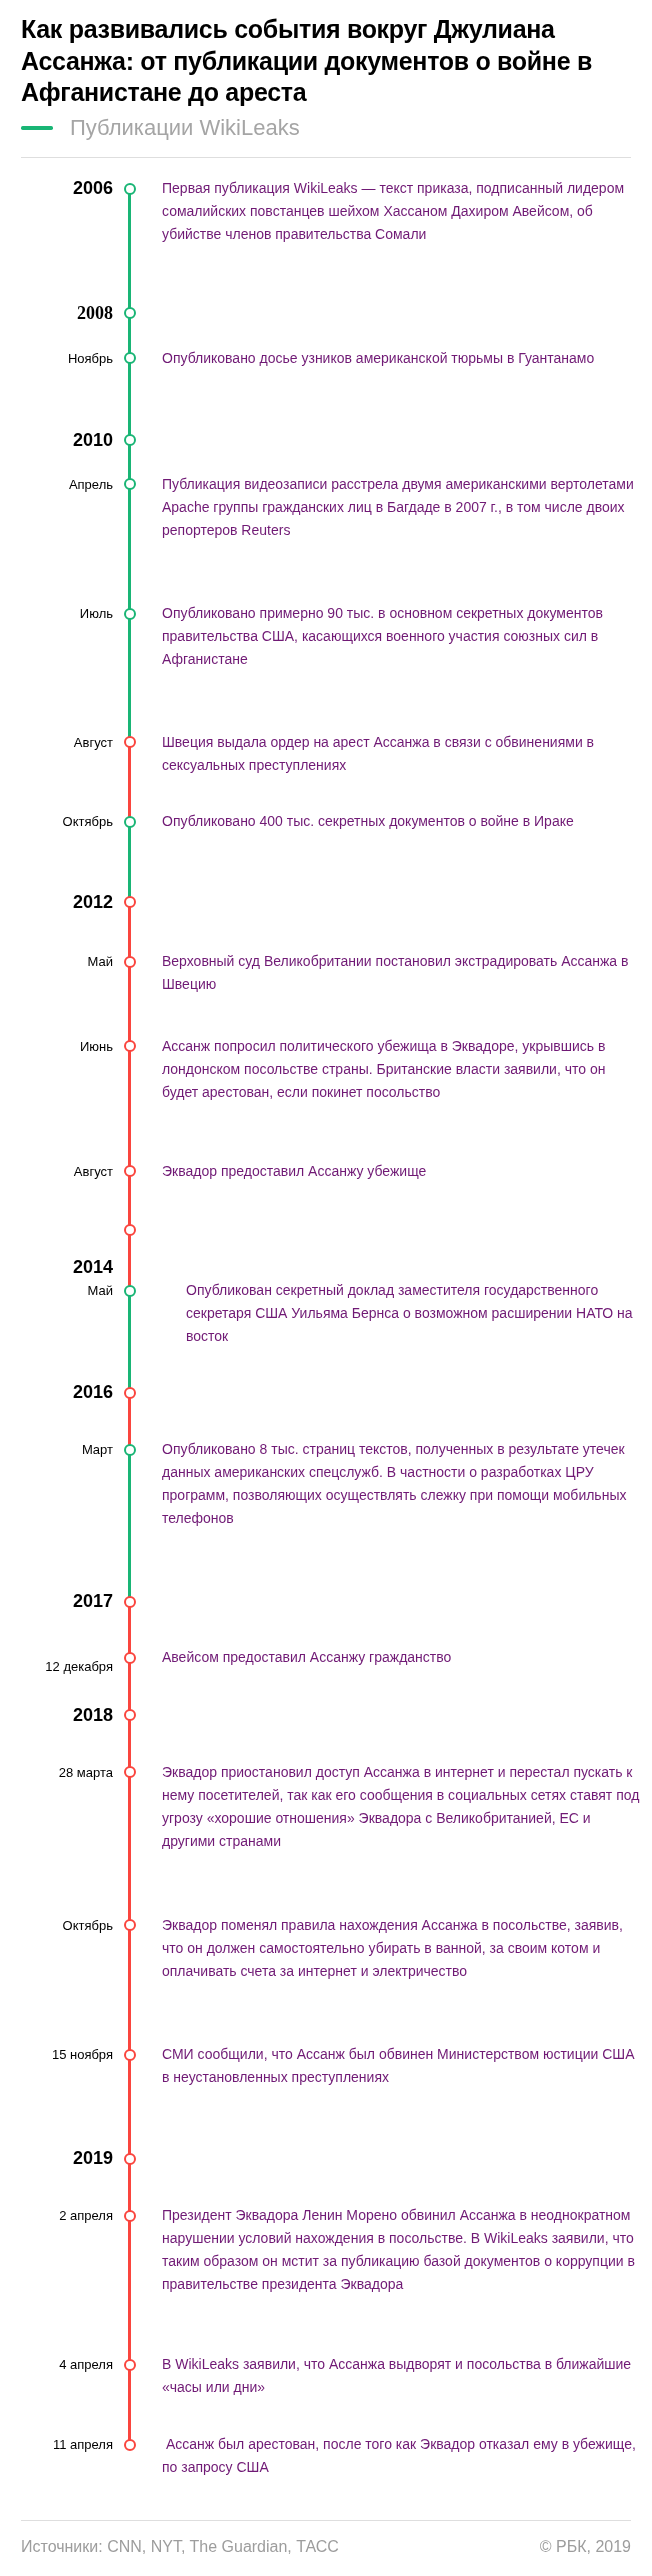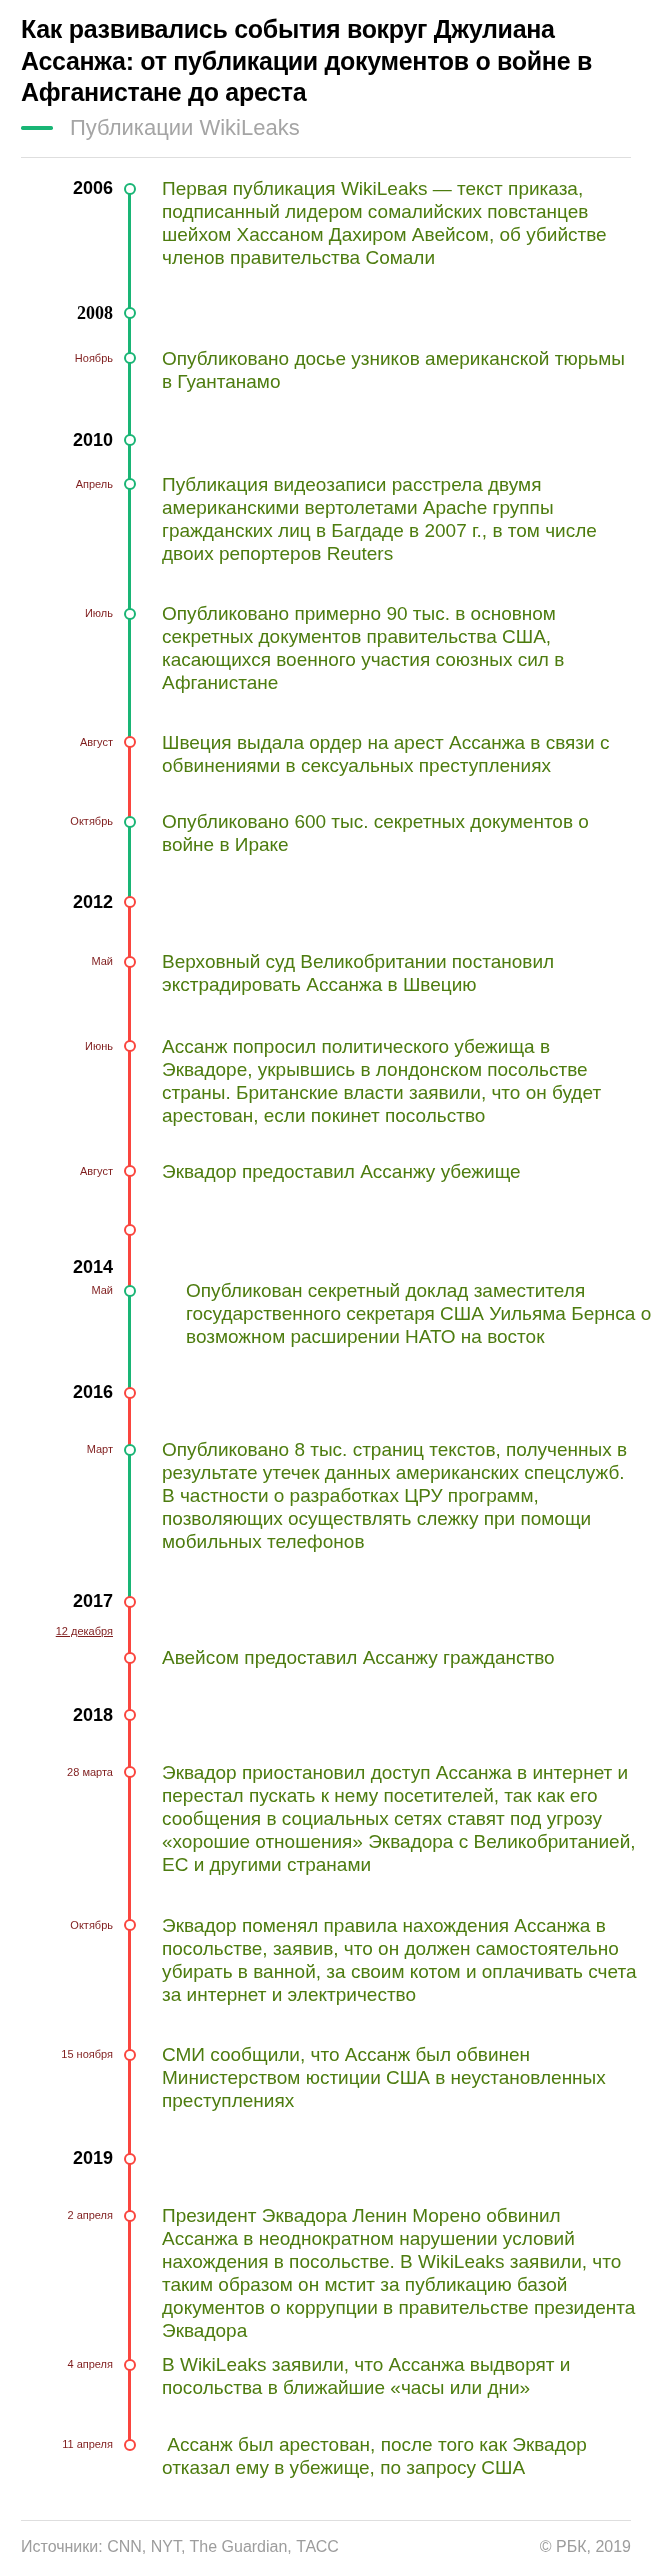--- a/index.html
+++ b/index.html
@@ -14,27 +14,27 @@
   .legend-label{font-size:22px;color:#a5a5a5;}
 
   .divider{position:absolute;left:21px;width:610px;height:1.1px;background:#dedede;}
   .divider.top{top:157px;}
   .divider.bottom{top:2520px;}
 
   .rail-seg{position:absolute;left:128px;width:2.8px;z-index:1;}
 
   .entry-label{position:absolute;left:0;width:113px;text-align:right;z-index:2;}
   .entry-label.year{font-size:18px;font-weight:bold;color:#000;line-height:23px;}
-  .entry-label.month{font-size:11px;font-weight:normal;color:#7f1d1d;line-height:23px;}
+  .entry-label.month{font-size:13px;font-weight:normal;color:#000000;line-height:23px;}
 
   .node{position:absolute;left:124px;width:12px;height:12px;box-sizing:border-box;
         border:2.8px solid #000;border-radius:50%;background:#fff;z-index:3;}
 
-  .entry-text{position:absolute;left:162px;width:478px;font-size:19px;line-height:23px;
-              color:#4d7c0f;z-index:2;white-space:pre-wrap;}
+  .entry-text{position:absolute;left:162px;width:478px;font-size:14px;line-height:23px;
+              color:#701a75;z-index:2;white-space:pre-wrap;}
 
   .footer-sources{position:absolute;left:21px;top:2538px;font-size:16px;color:#9d9d9d;}
   .footer-copyright{position:absolute;right:21px;top:2538px;font-size:16px;color:#9d9d9d;text-align:right;}
 </style>
 </head>
 <body>
 
 <div id="page">
 
   <div class="title">Как развивались события вокруг Джулиана Ассанжа: от публикации документов о войне в Афганистане до ареста</div>
@@ -71,21 +71,21 @@
   <div class="entry-label month" style="top: 602px;">Июль</div>
   <div class="node" style="top: 608px; border-color: rgb(25, 181, 117);"></div>
   <div class="entry-text" style="top: 602px;">Опубликовано примерно 90 тыс. в основном секретных документов правительства США, касающихся военного участия союзных сил в Афганистане</div>
 <div class="rail-seg" style="top: 742px; height: 80px; background: rgb(250, 69, 62);"></div>
   <div class="entry-label month" style="top: 731px;">Август</div>
   <div class="node" style="top: 736px; border-color: rgb(250, 69, 62);"></div>
   <div class="entry-text" style="top: 731px;">Швеция выдала ордер на арест Ассанжа в связи с обвинениями в сексуальных преступлениях</div>
 <div class="rail-seg" style="top: 822px; height: 80px; background: rgb(25, 181, 117);"></div>
   <div class="entry-label month" style="top: 810px;">Октябрь</div>
   <div class="node" style="top: 816px; border-color: rgb(25, 181, 117);"></div>
-  <div class="entry-text" style="top: 810px;">Опубликовано 600 тыс. секретных документов о войне в Ираке</div>
+  <div class="entry-text" style="top: 810px;">Опубликовано 400 тыс. секретных документов о войне в Ираке</div>
 <div class="rail-seg" style="top: 902px; height: 60px; background: rgb(250, 69, 62);"></div>
   <div class="entry-label year" style="top: 891px;">2012</div>
   <div class="node" style="top: 896px; border-color: rgb(250, 69, 62);"></div>
 
 <div class="rail-seg" style="top: 962px; height: 85px; background: rgb(250, 69, 62);"></div>
   <div class="entry-label month" style="top: 950px;">Май</div>
   <div class="node" style="top: 956px; border-color: rgb(250, 69, 62);"></div>
   <div class="entry-text" style="top: 950px;">Верховный суд Великобритании постановил экстрадировать Ассанжа в Швецию</div>
 <div class="rail-seg" style="top: 1046px; height: 125px; background: rgb(250, 69, 62);"></div>
   <div class="entry-label month" style="top: 1035px;">Июнь</div>
@@ -109,21 +109,21 @@
 
 <div class="rail-seg" style="top: 1450px; height: 152px; background: rgb(25, 181, 117);"></div>
   <div class="entry-label month" style="top: 1438px;">Март</div>
   <div class="node" style="top: 1444px; border-color: rgb(25, 181, 117);"></div>
   <div class="entry-text" style="top: 1438px;">Опубликовано 8 тыс. страниц текстов, полученных в результате утечек данных американских спецслужб. В частности о разработках ЦРУ программ, позволяющих осуществлять слежку при помощи мобильных телефонов</div>
 <div class="rail-seg" style="top: 1602px; height: 56px; background: rgb(250, 69, 62);"></div>
   <div class="entry-label year" style="top: 1590px;">2017</div>
   <div class="node" style="top: 1596px; border-color: rgb(250, 69, 62);"></div>
 
 <div class="rail-seg" style="top: 1658px; height: 57px; background: rgb(250, 69, 62);"></div>
-  <div class="entry-label month" style="top: 1620px; text-decoration: underline;">12 декабря</div>
+  <div class="entry-label month" style="top: 1655px;">12 декабря</div>
   <div class="node" style="top: 1652px; border-color: rgb(250, 69, 62);"></div>
   <div class="entry-text" style="top: 1646px;">Авейсом предоставил Ассанжу гражданство</div>
 <div class="rail-seg" style="top: 1715px; height: 57px; background: rgb(250, 69, 62);"></div>
   <div class="entry-label year" style="top: 1704px;">2018</div>
   <div class="node" style="top: 1709px; border-color: rgb(250, 69, 62);"></div>
 
 <div class="rail-seg" style="top: 1772px; height: 153px; background: rgb(250, 69, 62);"></div>
   <div class="entry-label month" style="top: 1761px;">28 марта</div>
   <div class="node" style="top: 1766px; border-color: rgb(250, 69, 62);"></div>
   <div class="entry-text" style="top: 1761px;">Эквадор приостановил доступ Ассанжа в интернет и перестал пускать к нему посетителей, так как его сообщения в социальных сетях ставят под угрозу «хорошие отношения» Эквадора с Великобританией, ЕС и другими странами</div>

